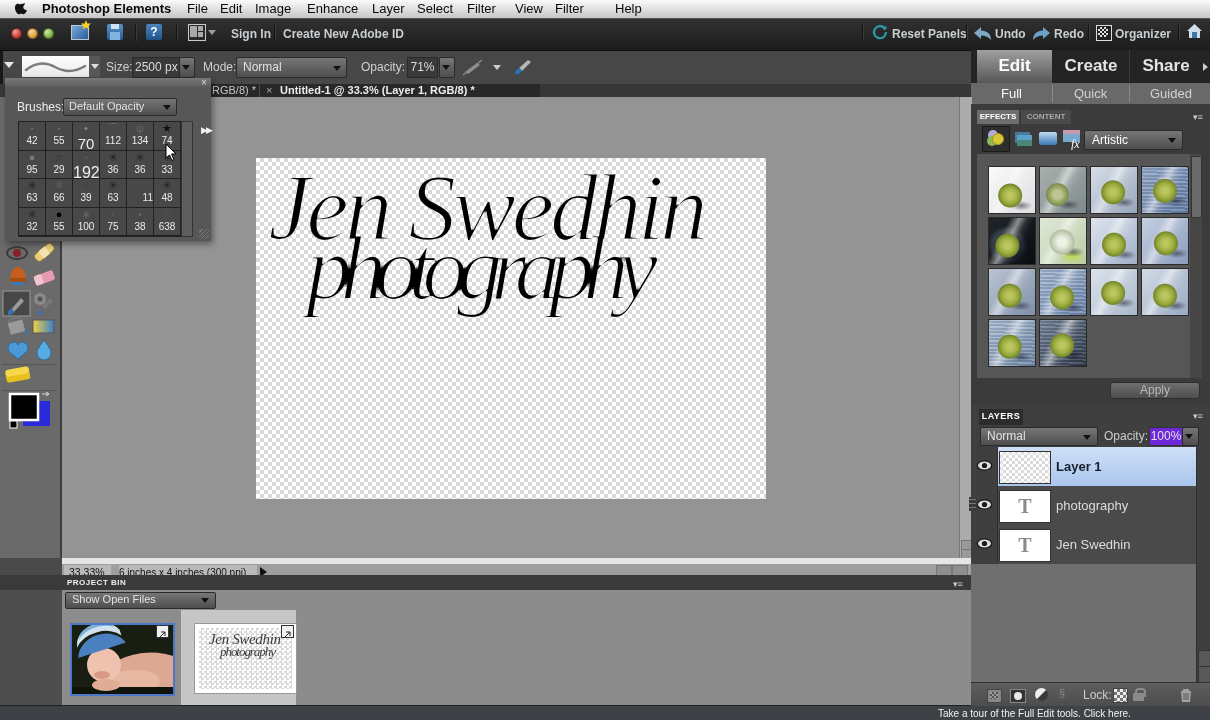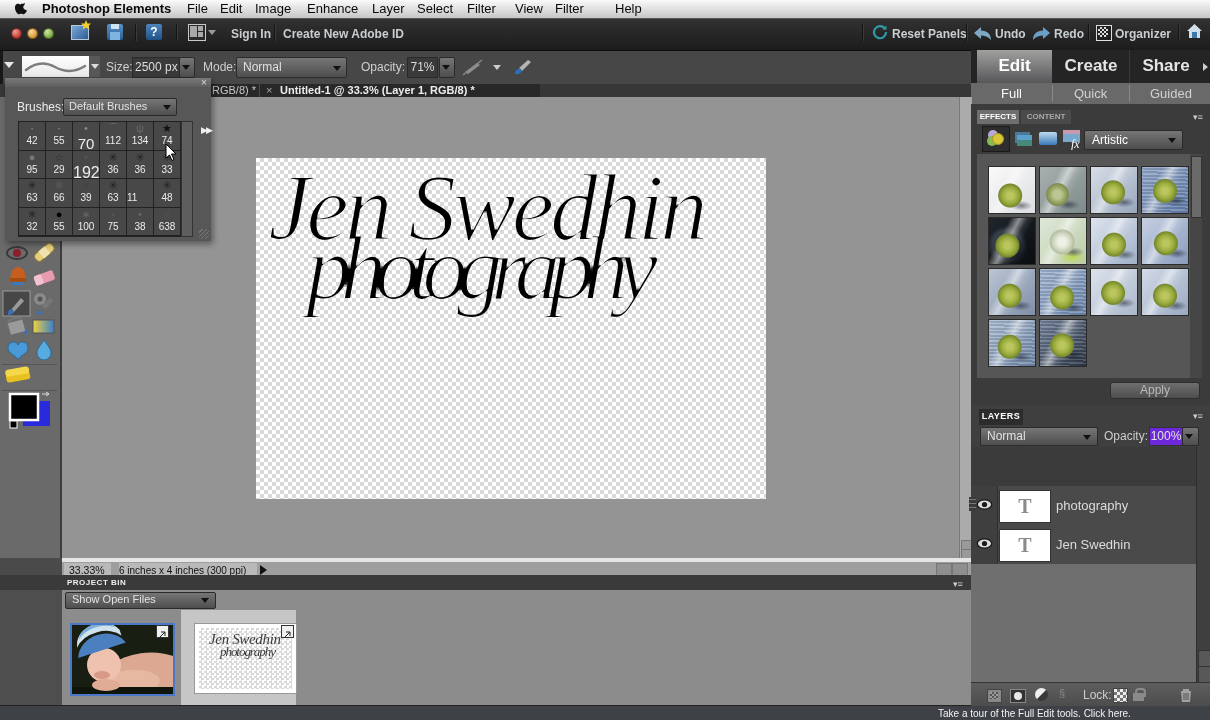--- a/index.html
+++ b/index.html
@@ -225,21 +225,21 @@
   <rect x="10" y="182" width="7" height="7" fill="#000" stroke="#fff"></rect>
   <path d="M42 155 l6 0 m-2 -2 l3 2 l-3 2" stroke="#ddd" fill="none"></path>
  </svg>
 </div>
 
 <div class="a" id="popup" style="left:5px;top:78px;width:206px;height:163px;background:#575757;box-shadow:2px 3px 6px rgba(0,0,0,.4)">
  <div class="a" style="left:0;top:0;width:206px;height:9px;background:linear-gradient(#787878,#5e5e5e)"></div>
  <span class="a" style="left:196px;top:-1px;color:#ddd;font-size:10px">×</span>
  <span class="a" style="left:12px;top:22px;color:#ececec;font-size:12px">Brushes:</span>
  <div class="a ddl" style="left:58px;top:20px;width:112px;height:16px;font-size:11px">
-        <span style="position:absolute;left:5px;top:1px">Default Brushes</span>
+        <span style="position:absolute;left:5px;top:1px">Default Opacity</span>
         <div class="a dar" style="right:5px;top:6px"></div>
       </div>
  <div class="a" id="bgrid" style="left:13px;top:43px;width:162px;height:114px;background:#484848;border:1px solid #222">
         <div style="position: absolute; left: 0px; top: 0px; width: 27px; height: 28.5px; border-right: 1px solid rgb(34, 34, 34); border-bottom: 1px solid rgb(34, 34, 34); box-sizing: border-box; text-align: center;">
           <div style="height:13px;font-size:11px;line-height:13px;color:#999">·</div>
           <div style="font-size:10px;color:#ececec">42</div>
         </div>
         <div style="position: absolute; left: 27px; top: 0px; width: 27px; height: 28.5px; border-right: 1px solid rgb(34, 34, 34); border-bottom: 1px solid rgb(34, 34, 34); box-sizing: border-box; text-align: center;">
           <div style="height:13px;font-size:11px;line-height:13px;color:#999">·</div>
           <div style="font-size:10px;color:#ececec">55</div>
@@ -293,21 +293,21 @@
           <div style="font-size:10px;color:#ececec">66</div>
         </div>
         <div style="position: absolute; left: 54px; top: 57px; width: 27px; height: 28.5px; border-right: 1px solid rgb(34, 34, 34); border-bottom: 1px solid rgb(34, 34, 34); box-sizing: border-box; text-align: center;">
           <div style="height:13px;font-size:11px;line-height:13px;color:#444">✳</div>
           <div style="font-size:10px;color:#ececec">39</div>
         </div>
         <div style="position: absolute; left: 81px; top: 57px; width: 27px; height: 28.5px; border-right: 1px solid rgb(34, 34, 34); border-bottom: 1px solid rgb(34, 34, 34); box-sizing: border-box; text-align: center;">
           <div style="height:13px;font-size:11px;line-height:13px;color:#222">✳</div>
           <div style="font-size:10px;color:#ececec">63</div>
         </div>
-        <div style="position: absolute; left: 108px; top: 57px; width: 27px; height: 28.5px; border-right: 1px solid rgb(34, 34, 34); border-bottom: 1px solid rgb(34, 34, 34); box-sizing: border-box; text-align: left;">
+        <div style="position: absolute; left: 108px; top: 57px; width: 27px; height: 28.5px; border-right: 1px solid rgb(34, 34, 34); border-bottom: 1px solid rgb(34, 34, 34); box-sizing: border-box; text-align: right;">
           <div style="height:13px;font-size:11px;line-height:13px;color:#444">-</div>
           <div style="font-size:10px;color:#ececec">11</div>
         </div>
         <div style="position: absolute; left: 135px; top: 57px; width: 27px; height: 28.5px; border-right: 1px solid rgb(34, 34, 34); border-bottom: 1px solid rgb(34, 34, 34); box-sizing: border-box; text-align: center;">
           <div style="height:13px;font-size:11px;line-height:13px;color:#222">✳</div>
           <div style="font-size:10px;color:#ececec">48</div>
         </div>
         <div style="position: absolute; left: 0px; top: 85.5px; width: 27px; height: 28.5px; border-right: 1px solid rgb(34, 34, 34); border-bottom: 1px solid rgb(34, 34, 34); box-sizing: border-box; text-align: center;">
           <div style="height:13px;font-size:11px;line-height:13px;color:#222">✳</div>
           <div style="font-size:10px;color:#ececec">32</div>
@@ -407,20 +407,29 @@
    <div class="a ddl" style="left:9px;top:2px;width:116px;height:17px;font-size:12px">
           <span style="position:absolute;left:6px;top:1px">Normal</span>
           <div class="a dar" style="right:6px;top:7px"></div>
         </div>
    <span class="a" style="left:133px;top:4px;color:#ccc;font-size:12px">Opacity:</span>
    <div class="a" style="left:178px;top:2px;width:32px;height:17px;background:#6d28d9;border:1px solid #333;color:#e2e2e2;font-size:12px;line-height:17px;text-align:center">100%</div>
    <div class="a ddl" style="left:211px;top:2px;width:15px;height:17px"></div>
         <div class="a dar" style="left:214px;top:9px"></div>
  </div>
 
+ <div class="a" id="lr1" style="left:0;top:343px;width:239px;height:39px;background:linear-gradient(#cfdff7,#a9c6ec);border-bottom:1px solid #2e2e2e">
+   <div class="a" style="left:0;top:0;width:26px;height:39px;background:#3f3f3f;border-right:1px solid #2e2e2e"></div>
+   <svg class="a" style="left:5px;top:12px" width="17" height="13" viewBox="0 0 17 13">
+          <ellipse cx="8.5" cy="6.5" rx="7.2" ry="4.6" fill="#dcdcdc" stroke="#1a1a1a" stroke-width="1.4"></ellipse>
+          <circle cx="8.5" cy="6.5" r="2.6" fill="#1a1a1a"></circle>
+        </svg>
+   <div class="a chk" style="left:28px;top:4px;width:50px;height:31px;background-size:6px 6px;border:1px solid #333;outline:1px solid #eee;outline-offset:-3px"></div>
+   <span class="a" style="left:85px;top:12px;color:#16202e;font-size:13px;font-weight:bold">Layer 1</span>
+ </div>
  <div class="a" id="lr2" style="left:0;top:382px;width:239px;height:39px;background:#4a4a4a;border-bottom:1px solid #2e2e2e">
    <div class="a" style="left:0;top:0;width:26px;height:39px;background:#3f3f3f;border-right:1px solid #2e2e2e"></div>
    <svg class="a" style="left:5px;top:12px" width="17" height="13" viewBox="0 0 17 13">
           <ellipse cx="8.5" cy="6.5" rx="7.2" ry="4.6" fill="#dcdcdc" stroke="#1a1a1a" stroke-width="1.4"></ellipse>
           <circle cx="8.5" cy="6.5" r="2.6" fill="#1a1a1a"></circle>
         </svg>
    <div class="a" style="left:28px;top:4px;width:50px;height:31px;background:#fff;border:1px solid #333;color:#8a8a8a;font-size:20px;font-weight:bold;font-family:'Liberation Serif',serif;text-align:center;line-height:31px">T</div>
    <span class="a" style="left:85px;top:12px;color:#dcdcdc;font-size:13px">photography</span>
  </div>
  <div class="a" id="lr3" style="left:0;top:421px;width:239px;height:39px;background:#4a4a4a;border-bottom:1px solid #2e2e2e">
@@ -456,21 +465,21 @@
   <svg class="a" style="left:208px;top:4px" width="14" height="16" viewBox="0 0 14 16">
           <path fill="#a2a2a2" d="M2 4 h10 l-1 11 h-8 Z M4 2 h6 v2 h-6 Z"></path>
           <path stroke="#555" d="M5 6 v7 M7 6 v7 M9 6 v7"></path>
         </svg>
  </div>
 </div>
 
 <div class="a" style="left:969px;top:497px;width:7px;height:14px;background:repeating-linear-gradient(#3b3b3b 0 2px,#777 2px 3px,#3b3b3b 3px 4px)"></div>
 
 <div class="a" style="left:0;top:558px;width:62px;height:17px;background:#4a4a4a"></div>
-<div class="a" id="statusbar" style="left:62px;top:558px;width:909px;height:17px;background:#9e9e9e;border-top:4px solid #e5e5e5;font-size:11px;color:#111">
+<div class="a" id="statusbar" style="left:62px;top:558px;width:909px;height:17px;background:#9e9e9e;border-top:6px solid #e5e5e5;font-size:11px;color:#111">
  <div class="a" style="left:2px;top:1px;width:42px;height:15px;background:#b9b9b9;line-height:15px;padding-left:5px;font-size:10.5px">33.33%</div>
  <div class="a" style="left:57px;top:1px;width:138px;height:15px;background:#b9b9b9;line-height:15px;padding-left:0;font-size:10px">6 inches x 4 inches (300 ppi)</div>
  <div class="a" style="left:198px;top:3px;width:0;height:0;border-top:5px solid transparent;border-bottom:5px solid transparent;border-left:7px solid #111"></div>
  <div class="a" style="left:874px;top:1px;width:14px;height:14px;background:#8e8e8e;border:1px solid #777"></div>
  <div class="a" style="left:890px;top:1px;width:14px;height:14px;background:#8e8e8e;border:1px solid #777"></div>
 </div>
 
 <div class="a" id="binbar" style="left:0;top:575px;width:971px;height:17px;background:#3a3a3a">
  <span class="a" style="left:67px;top:3px;color:#f0f0f0;font-size:8px;font-weight:bold;letter-spacing:.5px">PROJECT BIN</span>
  <div class="a" style="left:953px;top:4px;color:#ccc;font-size:9px">▾≡</div>

